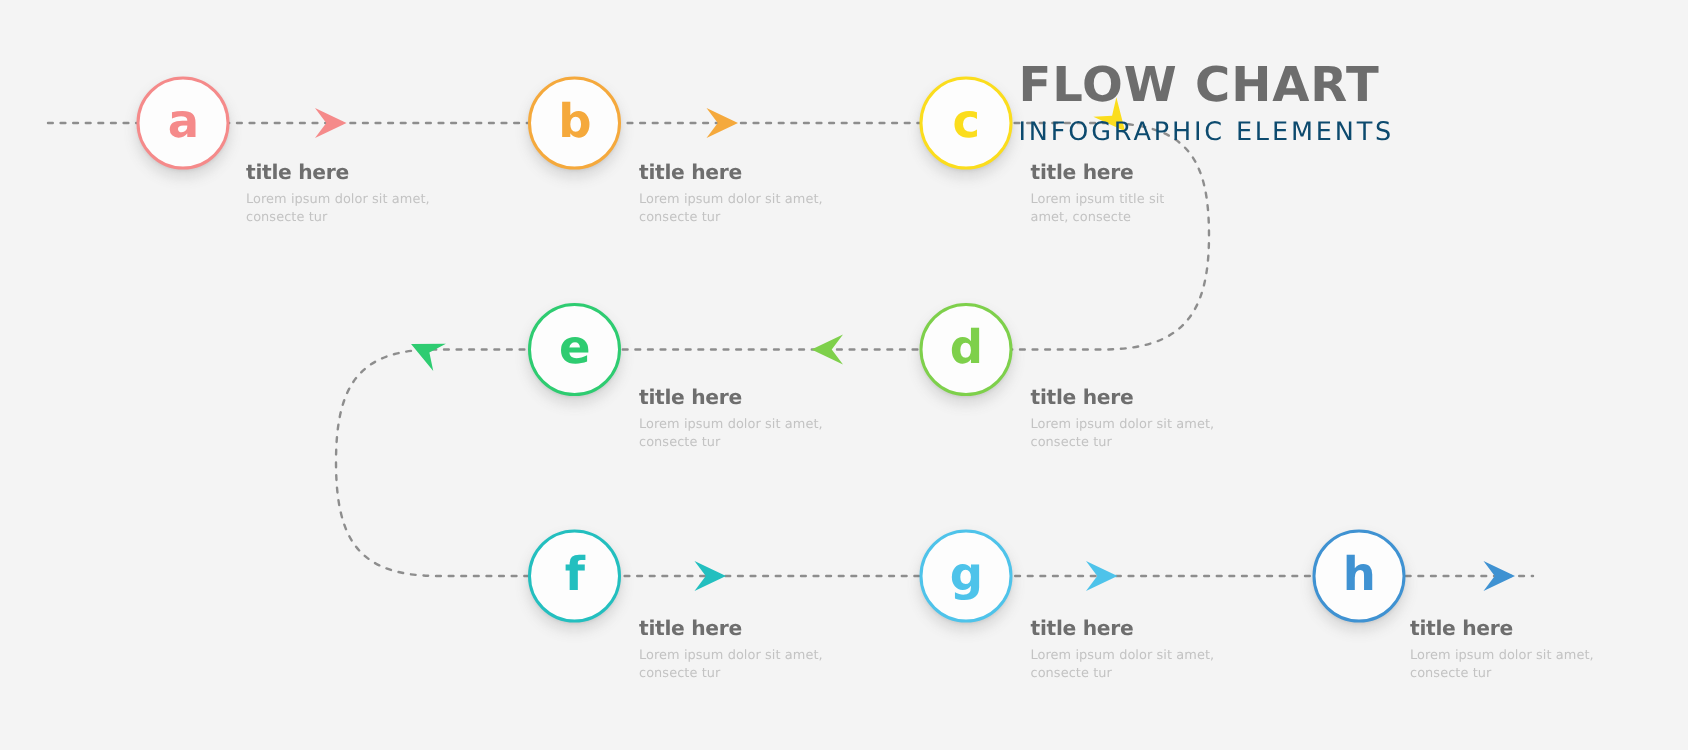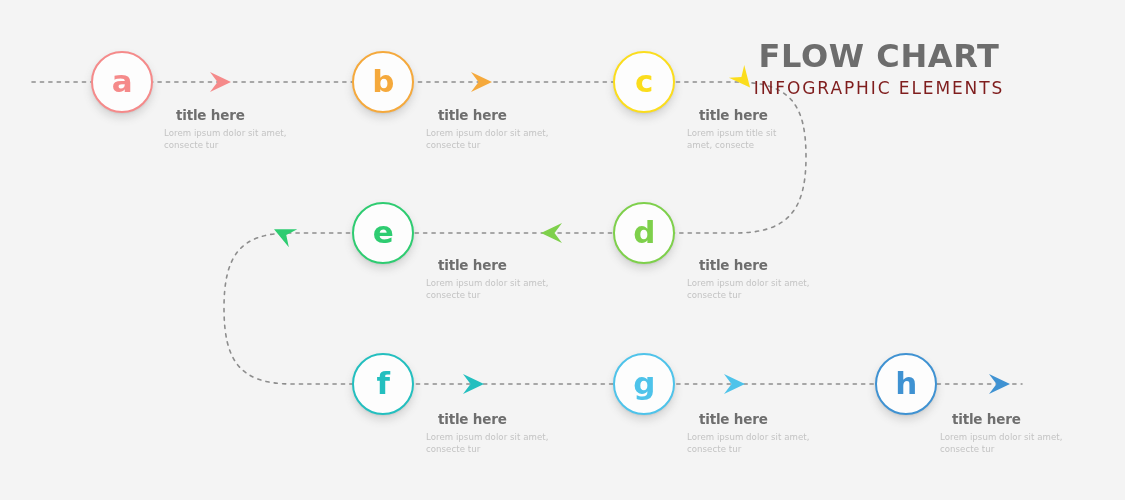--- a/index.html
+++ b/index.html
@@ -82,54 +82,54 @@
   .caption {
     position: absolute;
     width: 128px;
   }
   .caption-title {
     font-family: "DejaVu Sans", sans-serif;
     font-size: 13.5px;
     font-weight: bold;
     color: #6e6e6e;
     line-height: 1.1;
-    margin: 0 0 5px 12px;
+    margin: 0 0 5px 0;
     letter-spacing: -0.2px;
   }
   .caption-body {
     font-family: "DejaVu Sans", sans-serif;
     font-size: 8.6px;
     color: #c3c3c3;
     line-height: 1.38;
     margin: 0;
     letter-spacing: 0.05px;
   }
   .caption.narrow { width: 92px; }
 
   
   #header {
     position: absolute;
     right: 46px;
     top: 40px;
-    text-align: center;
+    text-align: left;
     width: 400px;
   }
   #header-title {
     font-family: "DejaVu Sans", sans-serif;
     font-size: 32px;
     font-weight: bold;
     color: #6d6d6d;
     letter-spacing: 0.6px;
     line-height: 1.05;
     margin: 0;
   }
   #header-subtitle {
     font-family: "DejaVu Sans", sans-serif;
     font-size: 17px;
-    color: #7f1d1d;
+    color: #0c4a6e;
     letter-spacing: 1.9px;
     line-height: 1.2;
     margin: 4px 0 0 0;
   }
   #header-body {
     font-family: "DejaVu Sans", sans-serif;
     font-size: 11.6px;
     color: #c6c6c6;
     line-height: 1.45;
     margin: 12px 0 0 0;

